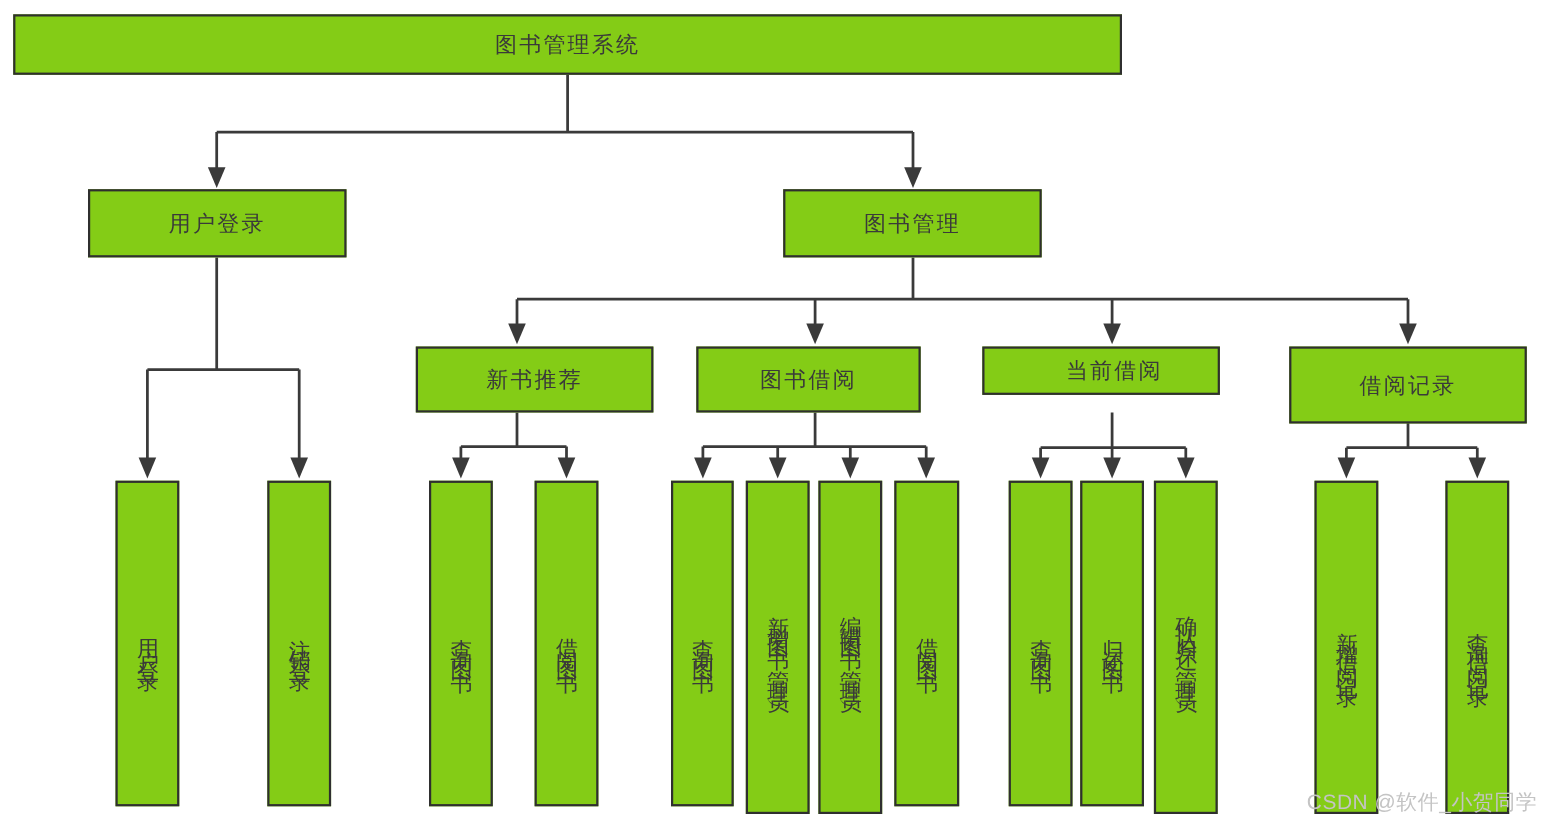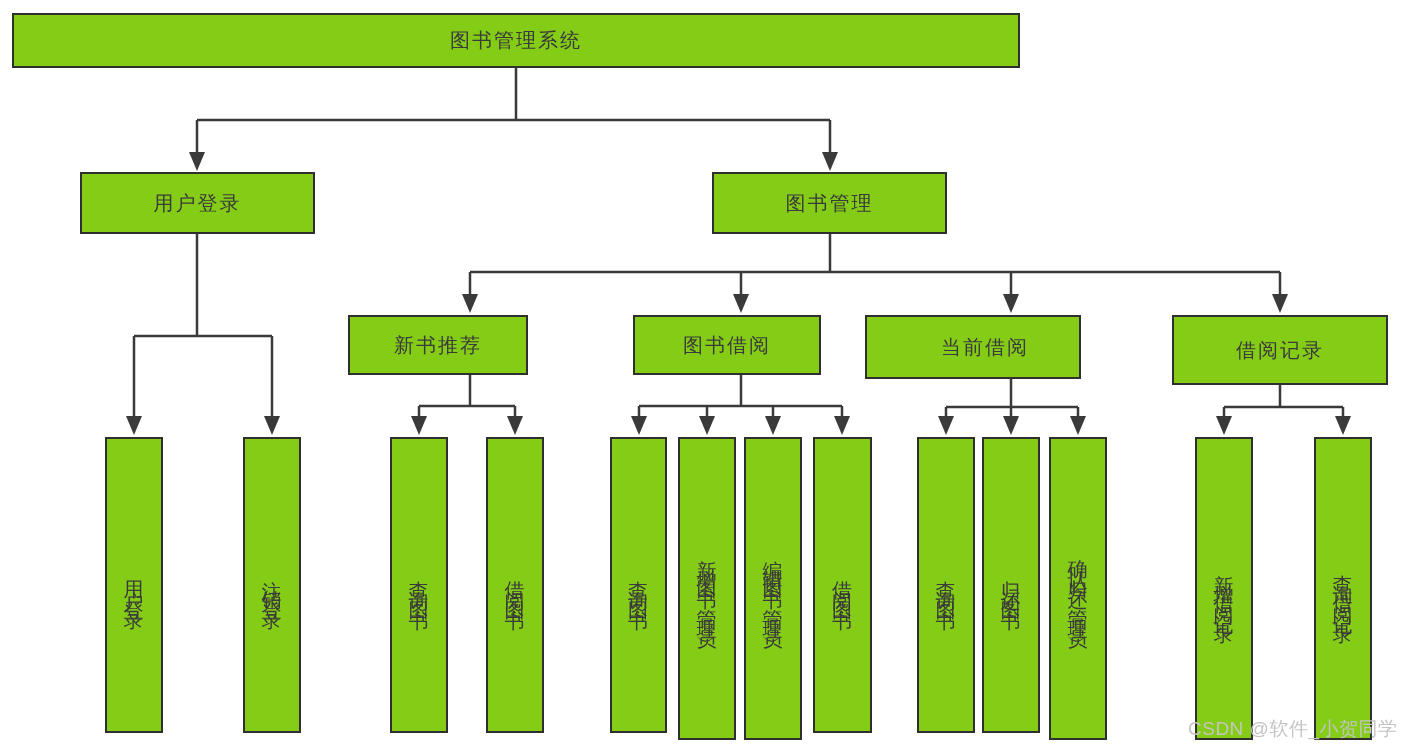--- a/index.html
+++ b/index.html
@@ -83,27 +83,27 @@
     <span>图书管理系统</span>
   </div>
 
   <div class="node hbox" style="left:80px;top:172px;width:235px;height:62px;">
     <span>用户登录</span>
   </div>
   <div class="node hbox" style="left:712px;top:172px;width:235px;height:62px;">
     <span>图书管理</span>
   </div>
 
-  <div class="node hbox" style="left:348px;top:315px;width:180px;height:60px;">
+  <div class="node hbox" style="left:378px;top:315px;width:216px;height:60px;">
     <span>新书推荐</span>
   </div>
-  <div class="node hbox" style="left:633px;top:315px;width:188px;height:60px;">
+  <div class="node hbox" style="left:633px;top:315px;width:204px;height:60px;">
     <span>图书借阅</span>
   </div>
-  <div class="node hbox" style="left:865px;top:315px;width:216px;height:64px;padding-left:24px;">
+  <div class="node hbox" style="left:893px;top:315px;width:216px;height:44px;padding-left:24px;">
     <span>当前借阅</span>
   </div>
   <div class="node hbox" style="left:1172px;top:315px;width:216px;height:70px;">
     <span>借阅记录</span>
   </div>
 
   <div class="node vbox" style="left:105px;top:437px;width:58px;height:296px;">
     <span>用户登录</span>
   </div>
   <div class="node vbox" style="left:243px;top:437px;width:58px;height:296px;">

